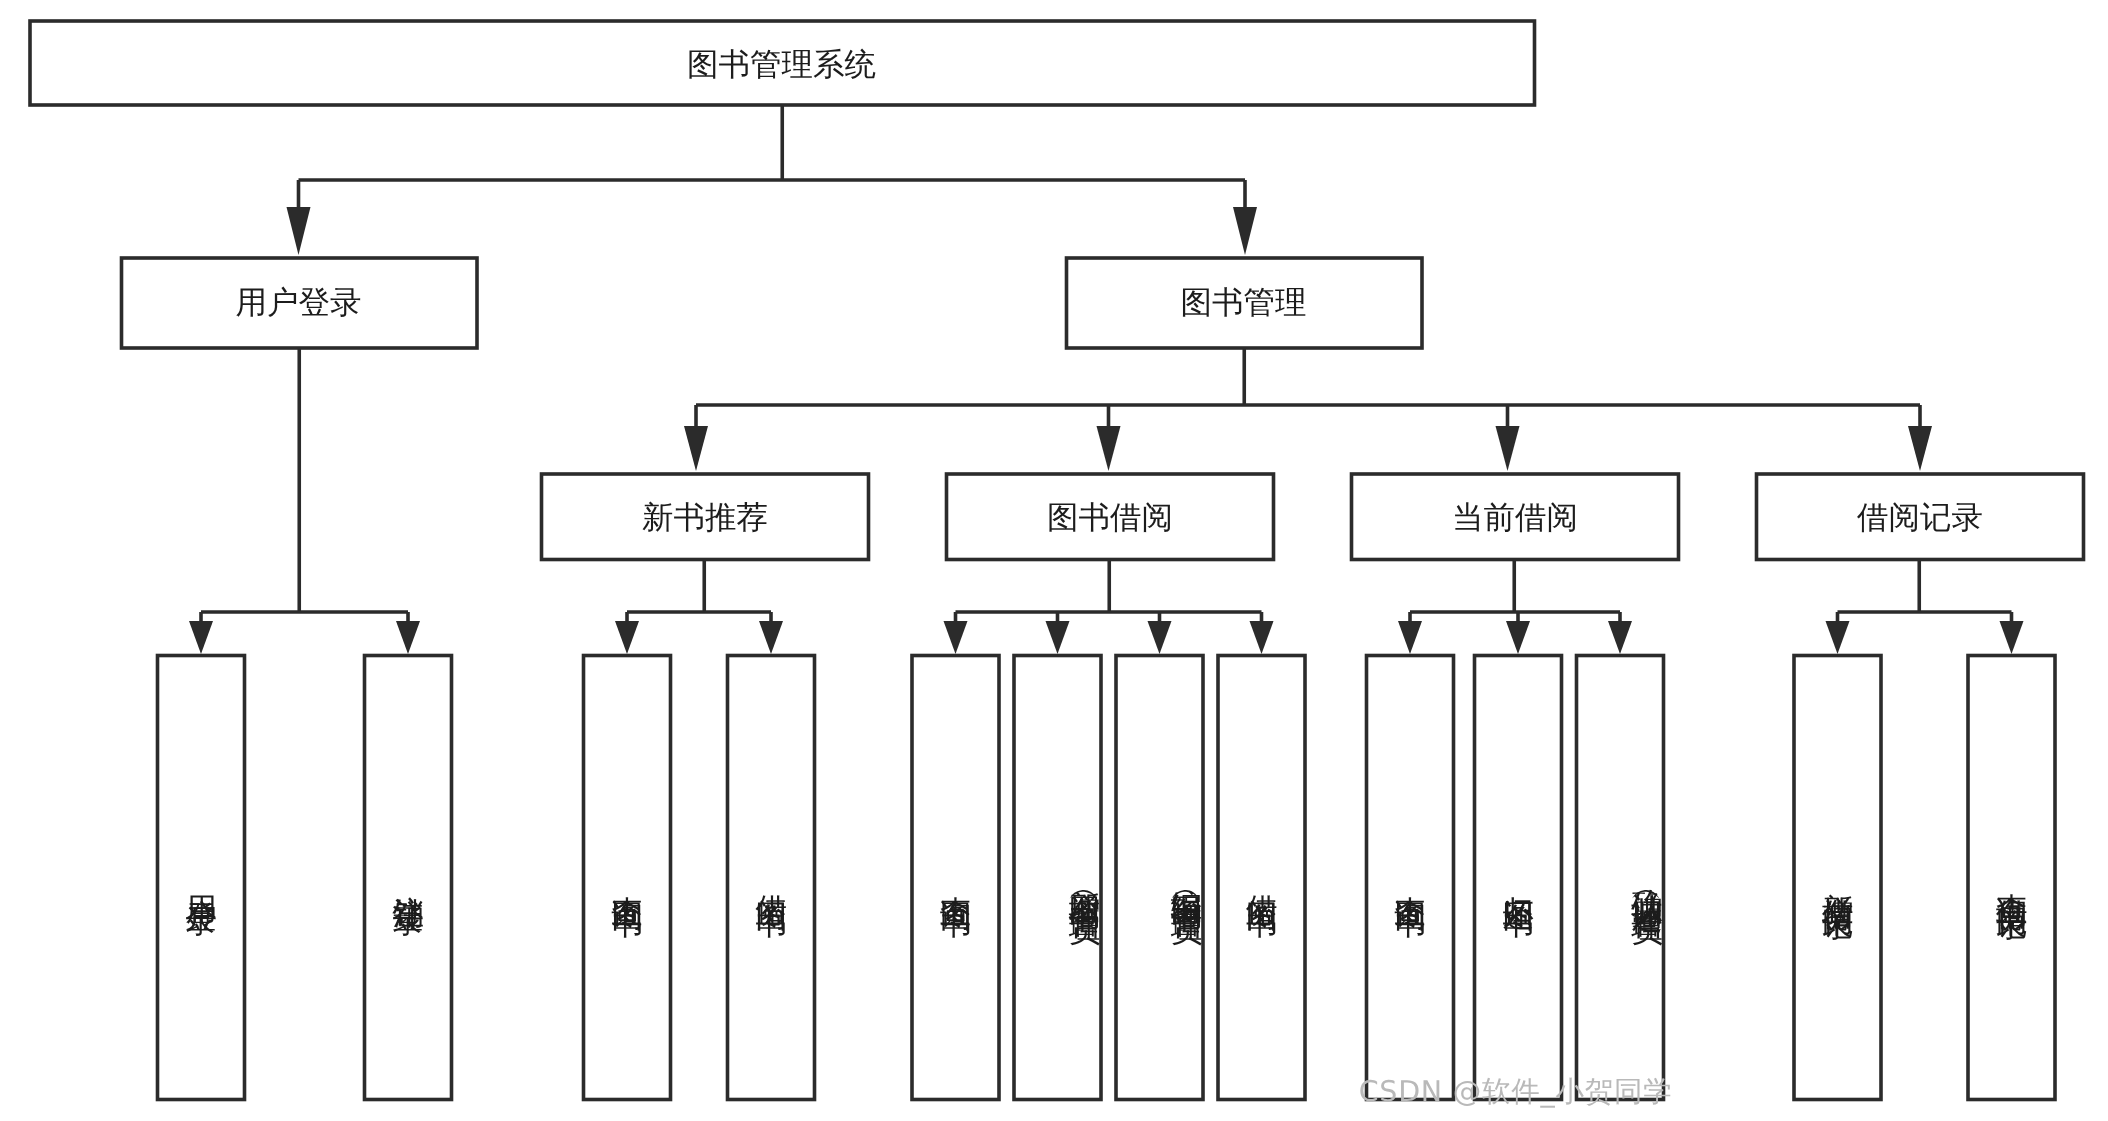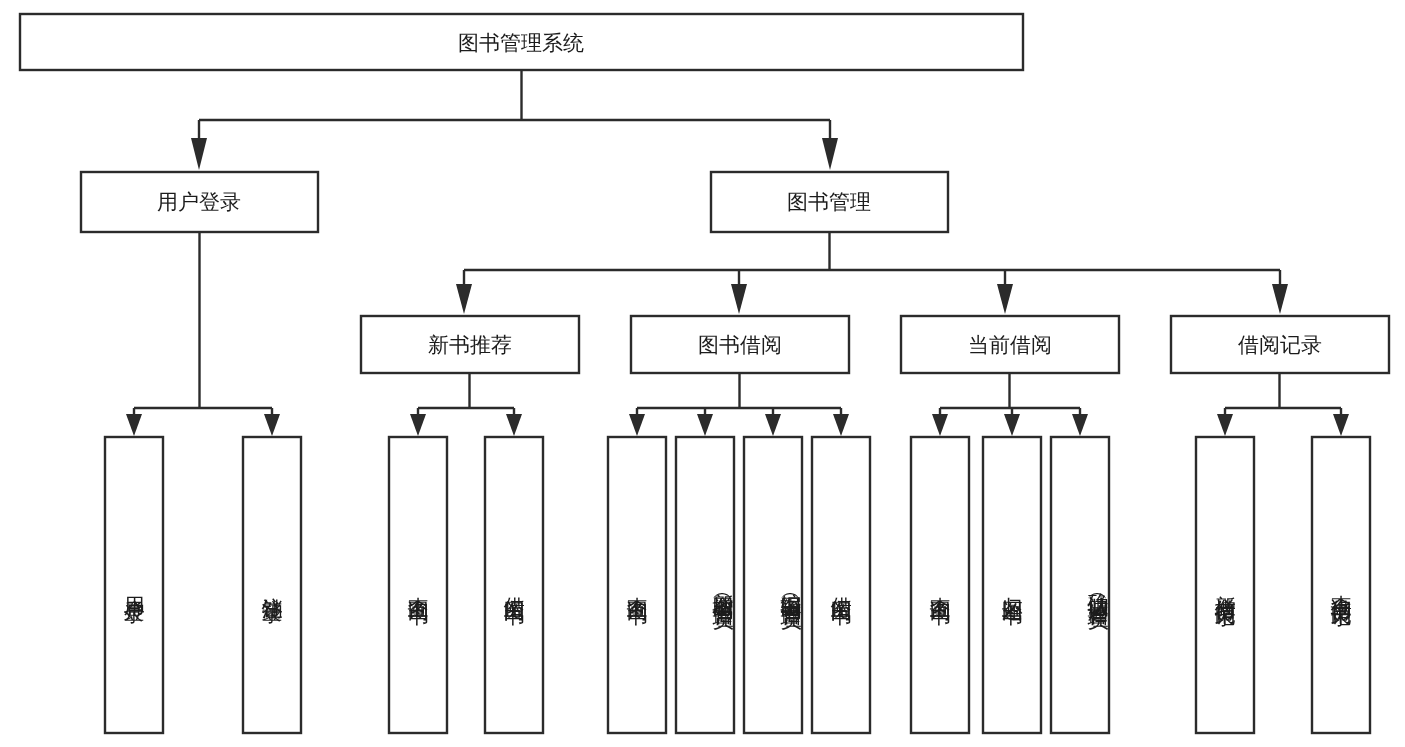--- a/index.html
+++ b/index.html
@@ -223,13 +223,14 @@
   <div class="leaf-label-v" style="left:608px;  top:437px; width:58px; height:296px;">查询图书</div>
   <div class="leaf-label-v" style="left:676px;  top:441px; width:58px; height:292px; align-items:flex-start;">新增图书（管理员）</div>
   <div class="leaf-label-v" style="left:744px;  top:441px; width:58px; height:292px; align-items:flex-start;">编辑图书（管理员）</div>
   <div class="leaf-label-v" style="left:812px;  top:437px; width:58px; height:296px;">借阅图书</div>
   <div class="leaf-label-v" style="left:911px;  top:437px; width:58px; height:296px;">查询图书</div>
   <div class="leaf-label-v" style="left:983px;  top:437px; width:58px; height:296px;">归还图书</div>
   <div class="leaf-label-v" style="left:1051px; top:441px; width:58px; height:292px; align-items:flex-start;">确认归还（管理员）</div>
   <div class="leaf-label-v" style="left:1196px; top:437px; width:58px; height:296px;">新增借阅记录</div>
   <div class="leaf-label-v" style="left:1312px; top:437px; width:58px; height:296px;">查询借阅记录</div>
 
+  <div class="watermark">CSDN @软件_小贺同学</div>
 </div>
 
 </body></html>

